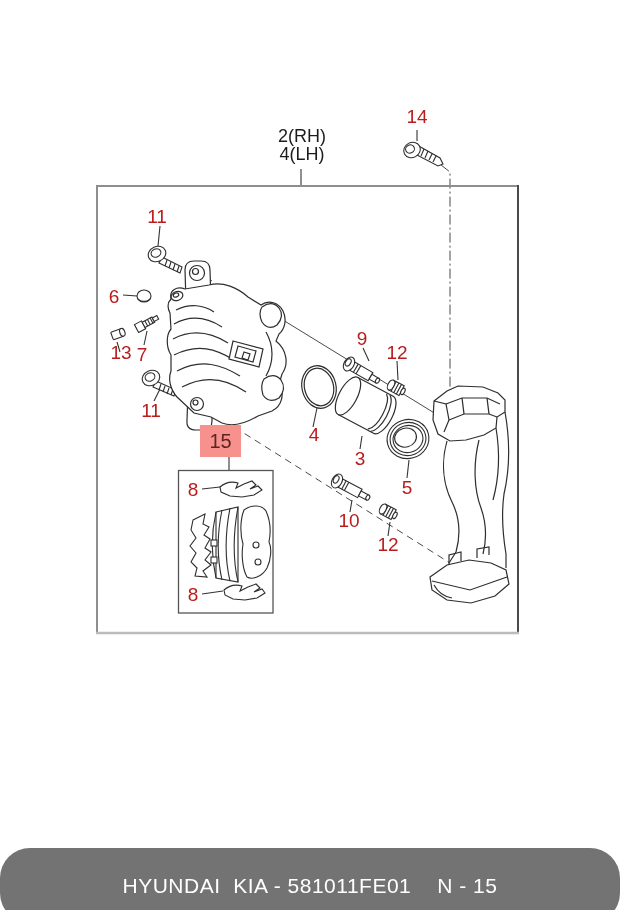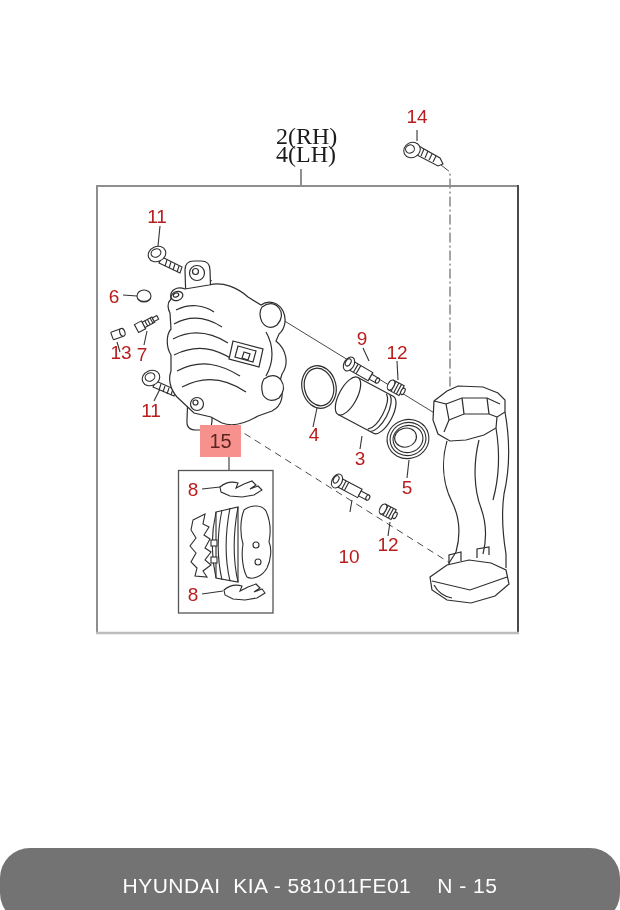--- a/index.html
+++ b/index.html
@@ -2,21 +2,21 @@
 <html><head>
 <meta charset="utf-8">
 <style>
   html,body{margin:0;padding:0;background:#fff;}
   #page{position:relative;width:620px;height:910px;background:#ffffff;overflow:hidden;
         font-family:"Liberation Sans", sans-serif;}
   #art{position:absolute;left:0;top:0;}
   .callout{position:absolute;color:#b91c1c;font-size:19px;line-height:21px;text-align:center;
            font-family:"Liberation Sans", sans-serif;}
   #assembly-label{position:absolute;left:276px;top:127px;width:52px;color:#1c1c1c;
-                  font-size:24px;line-height:18px;text-align:center;white-space:nowrap;font-family:Liberation Serif, serif;}
+                  font-size:18px;line-height:18px;text-align:center;white-space:nowrap;}
   #highlight-15{position:absolute;left:200px;top:425px;width:41px;height:32px;
                 background:#f7918d;color:#5d2420;font-size:20px;line-height:32px;
                 text-align:center;}
   #footer{position:absolute;left:0;top:848px;width:620px;height:75px;background:#737373;
           display:flex;align-items:center;justify-content:center;gap:26px;border-radius:30px;}
   #footer span{color:#ffffff;font-size:21px;letter-spacing:0.5px;white-space:pre;}
 </style>
 </head>
 <body>
 
@@ -268,21 +268,21 @@
   <div class="callout" style="left:107px;top:342px;width:28px;">13</div>
   <div class="callout" style="left:131px;top:344px;width:22px;">7</div>
   <div class="callout" style="left:137px;top:400px;width:28px;">11</div>
   <div class="callout" style="left:182px;top:479px;width:22px;">8</div>
   <div class="callout" style="left:182px;top:584px;width:22px;">8</div>
   <div class="callout" style="left:303px;top:424px;width:22px;">4</div>
   <div class="callout" style="left:351px;top:328px;width:22px;">9</div>
   <div class="callout" style="left:383px;top:342px;width:28px;">12</div>
   <div class="callout" style="left:349px;top:448px;width:22px;">3</div>
   <div class="callout" style="left:396px;top:477px;width:22px;">5</div>
-  <div class="callout" style="left:335px;top:510px;width:28px;margin-top:36px;">10</div>
+  <div class="callout" style="left:335px;top:510px;width:28px;">10</div>
   <div class="callout" style="left:374px;top:534px;width:28px;">12</div>
 
   <div id="highlight-15">15</div>
 
   <div id="footer">
     <span>HYUNDAI  KIA - 581011FE01</span>
     <span>N - 15</span>
   </div>
 
 </div>

